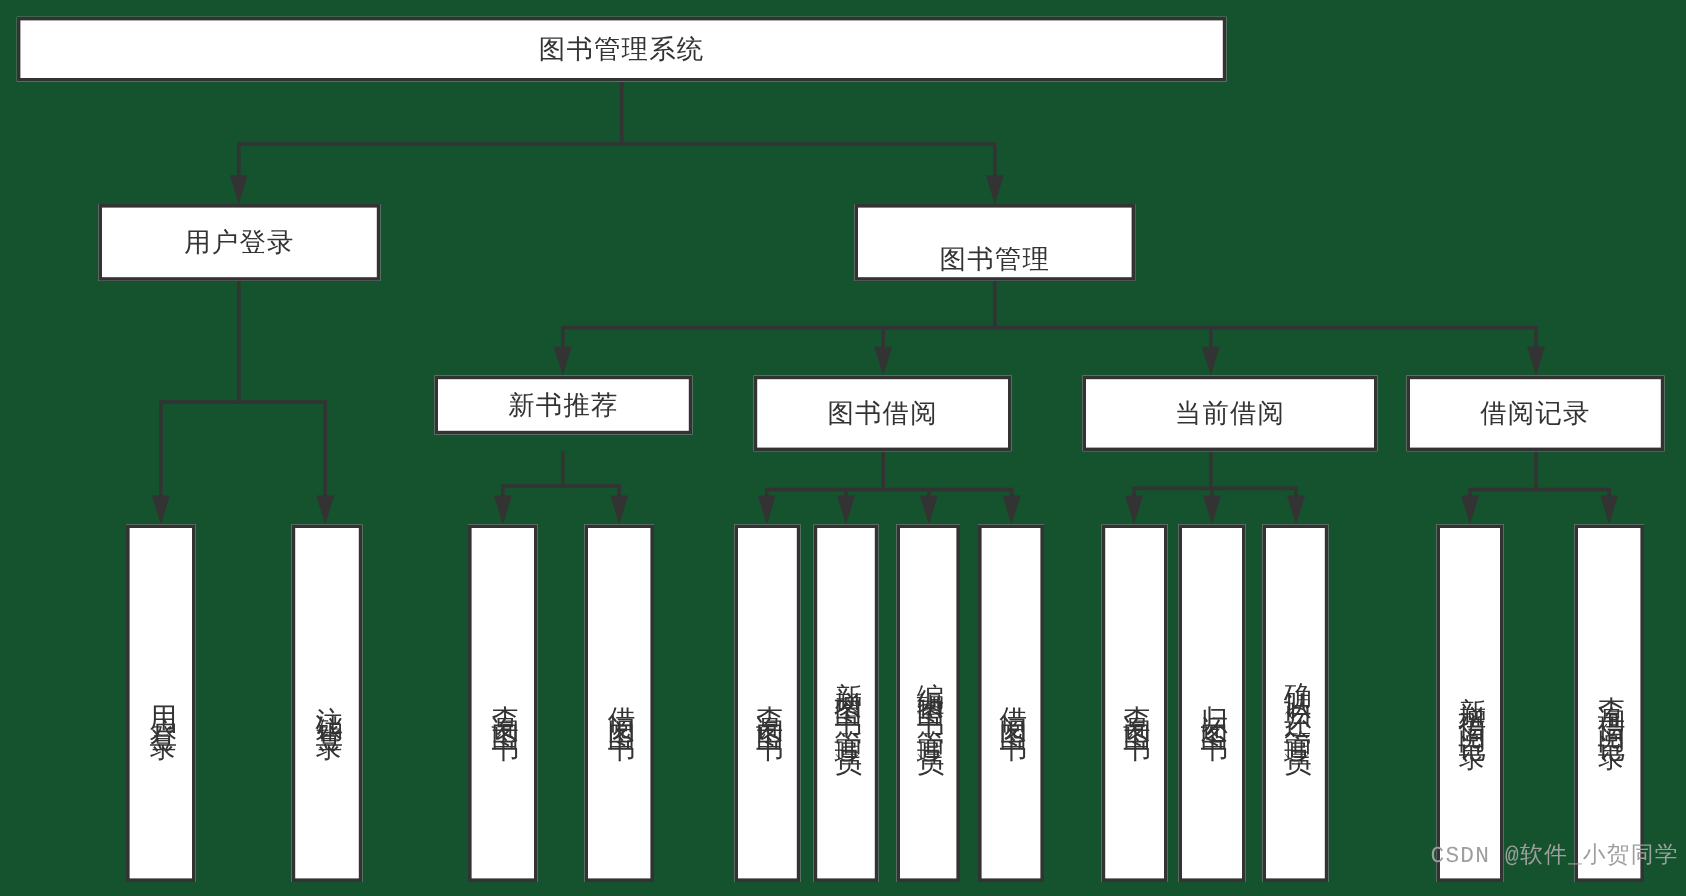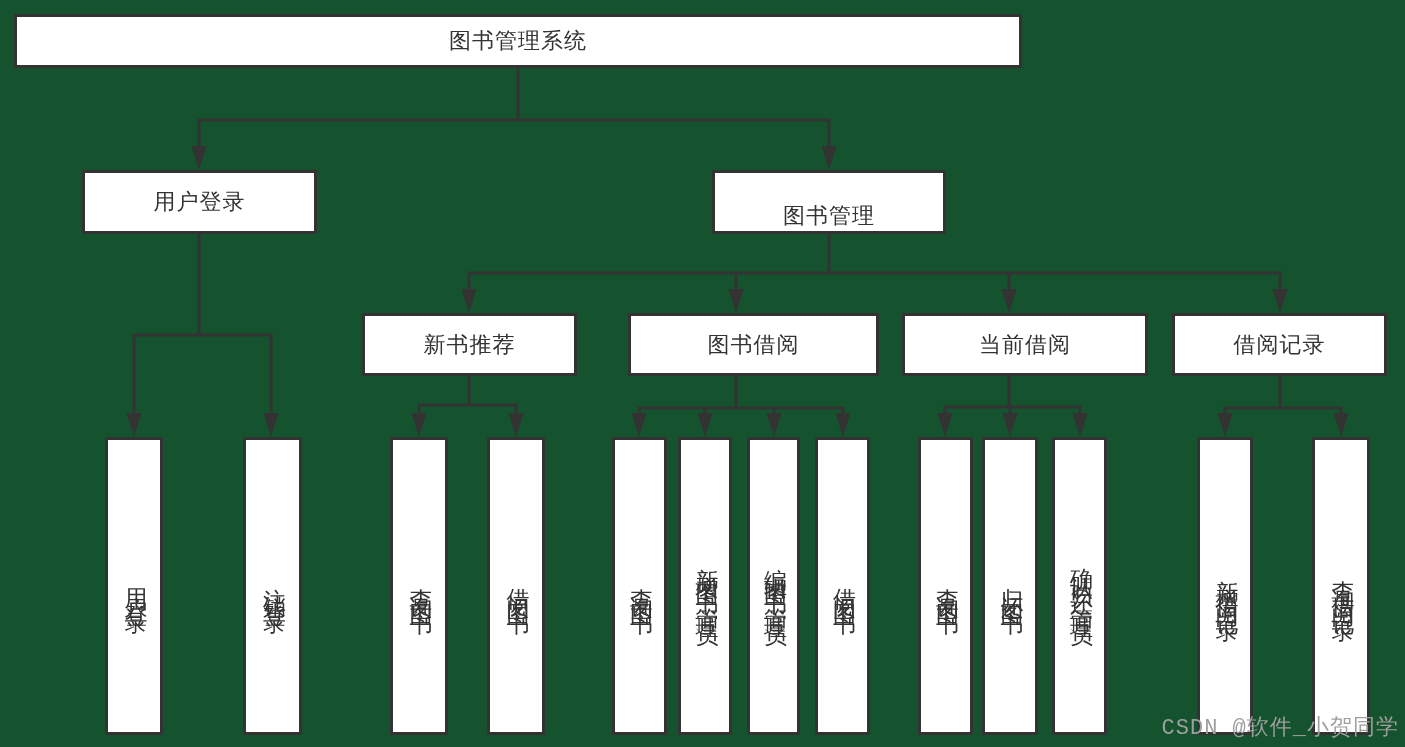--- a/index.html
+++ b/index.html
@@ -33,22 +33,22 @@
     text-orientation: mixed;
     font-size: 23px;
     letter-spacing: 8px;
     line-height: 1;
     color: #333333;
     white-space: nowrap;
   }
   .watermark {
     position: absolute;
     right: 6px;
-    bottom: 5px;
-    font-size: 22px;
+    bottom: 22px;
+    font-size: 19px;
     color: #9e9e9e;
     letter-spacing: 1px;
     z-index: 5;
     white-space: nowrap;
   }
 </style>
 </head>
 <body>
 
 <div class="canvas">
@@ -97,24 +97,24 @@
     <span>图书管理系统</span>
   </div>
 
   <div class="node hnode" style="left:82px; top:170px; width:235px; height:64px;">
     <span>用户登录</span>
   </div>
   <div class="node hnode" style="left:712px; top:170px; width:234px; height:64px;align-items:flex-end;">
     <span>图书管理</span>
   </div>
 
-  <div class="node hnode" style="left:362px; top:313px; width:215px; height:63px;">
+  <div class="node hnode" style="left:362px; top:313px; width:215px; height:49px;">
     <span>新书推荐</span>
   </div>
-  <div class="node hnode" style="left:628px; top:313px; width:251px; height:63px;">
+  <div class="node hnode" style="left:628px; top:313px; width:215px; height:63px;">
     <span>图书借阅</span>
   </div>
   <div class="node hnode" style="left:902px; top:313px; width:246px; height:63px;">
     <span>当前借阅</span>
   </div>
   <div class="node hnode" style="left:1172px; top:313px; width:215px; height:63px;">
     <span>借阅记录</span>
   </div>
 
   <div class="node leaf" style="left:105px; top:437px; width:58px; height:298px;">

